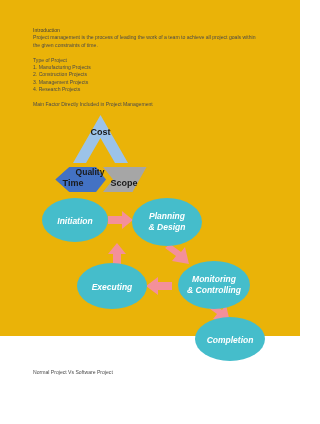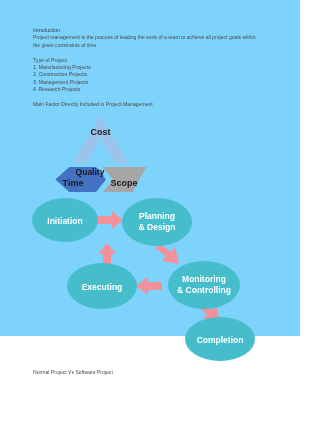--- a/index.html
+++ b/index.html
@@ -12,21 +12,21 @@
     height: 424px;
     overflow: hidden;
     font-family: "Liberation Sans", sans-serif;
     color: #3a3a3a;
   }
 
   #page {
     position: relative;
     width: 300px;
     height: 336px;
-    background: #7dd3fc;
+    background: #eab308;
     box-sizing: border-box;
   }
 
   
   .doc-text {
     position: absolute;
     left: 33px;
     top: 27px;
     width: 236px;
   }
@@ -84,24 +84,25 @@
   #triangle-diagram svg { display: block; }
   .tri-label {
     font-family: "Liberation Sans", sans-serif;
     font-weight: bold;
     fill: #1a1a1a;
   }
 
   
   #flowchart {
     position: absolute;
-    left: 24px;
+    left: 34px;
     top: 196px;
     width: 240px;
     height: 168px;
+    font-style: italic;
   }
   #flowchart svg { display: block; }
   .oval-label {
     font-family: "Liberation Sans", sans-serif;
     font-weight: bold;
     fill: #ffffff;
   }
 </style>
 </head>
 <body>

